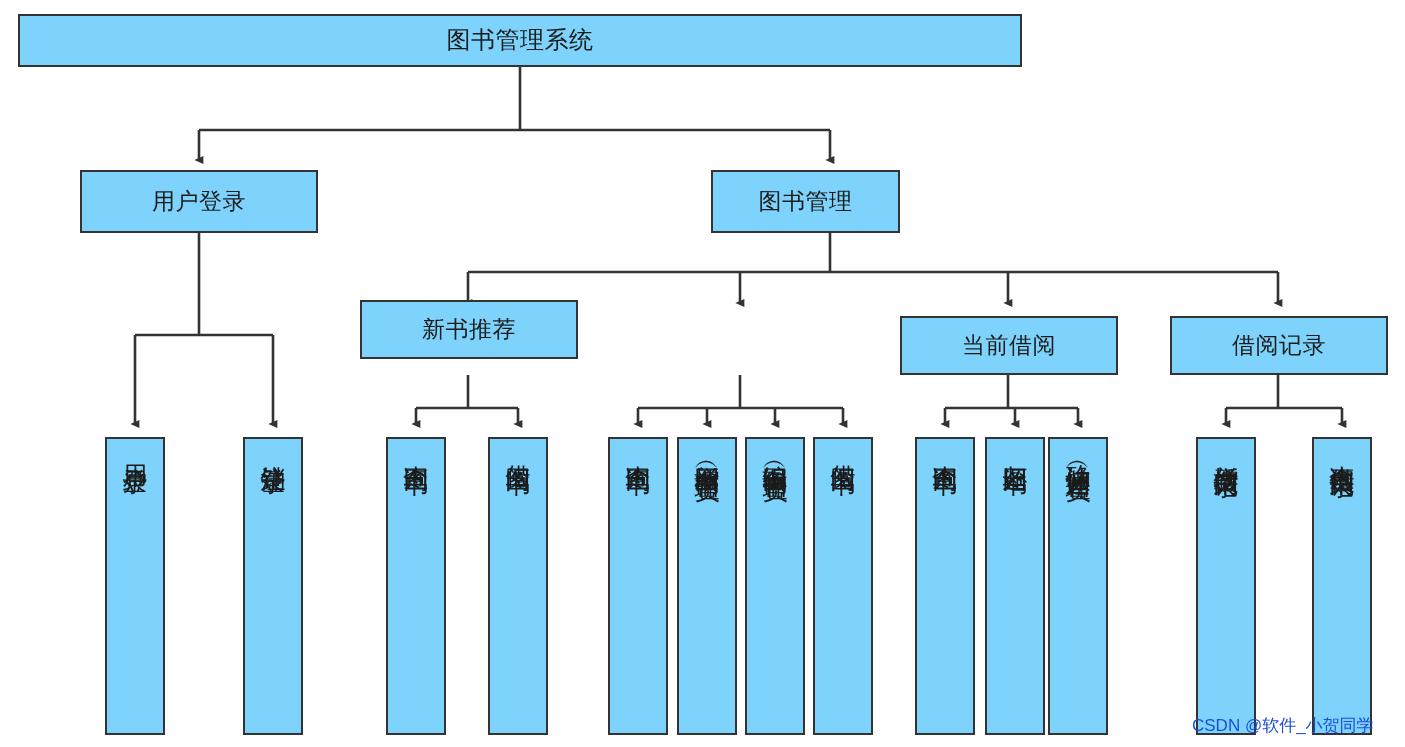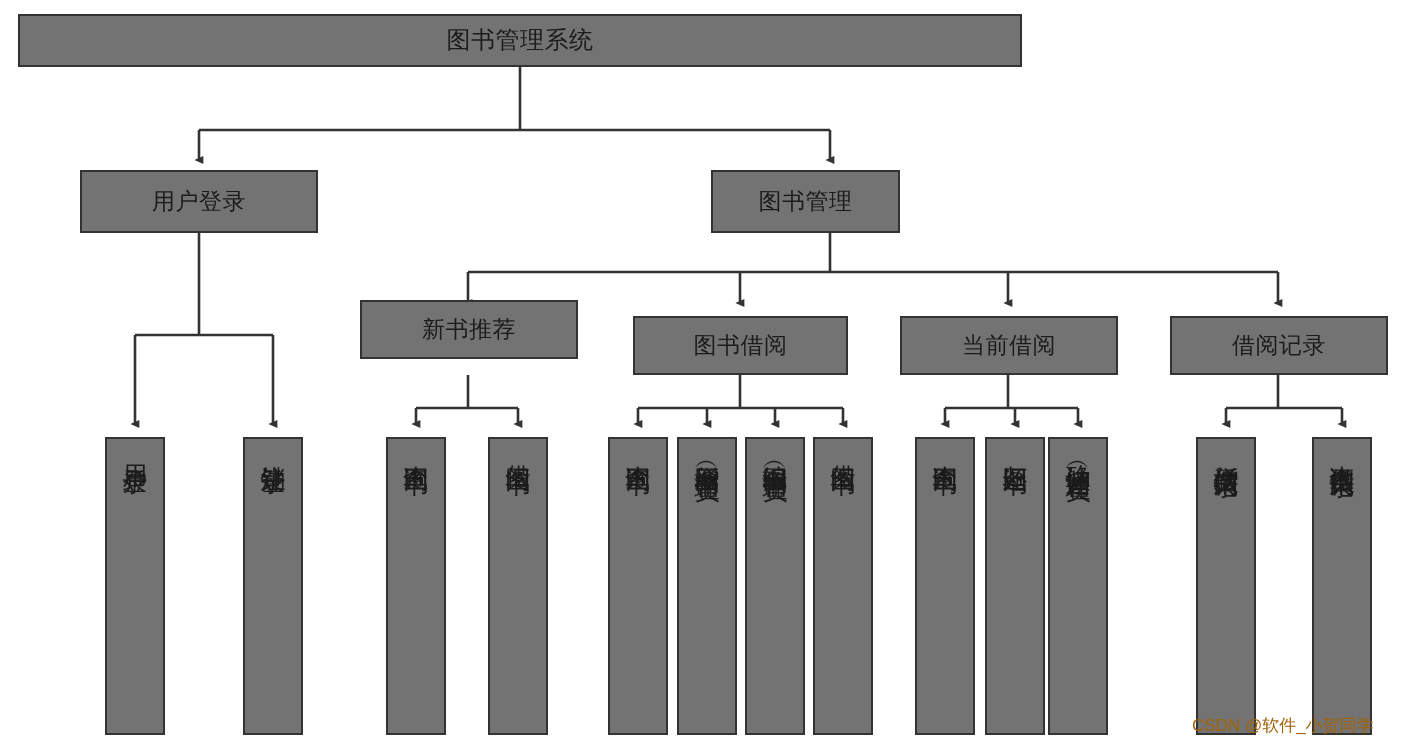--- a/index.html
+++ b/index.html
@@ -22,21 +22,21 @@
     position: absolute;
     left: 0;
     top: 0;
     width: 1405px;
     height: 747px;
   }
   .node {
     position: absolute;
     box-sizing: border-box;
     border: 2px solid #333333;
-    background: #737373;
+    background: #7dd3fc;
     display: flex;
     align-items: center;
     justify-content: center;
     color: #1b1b1b;
   }
   .node-label {
     display: block;
     text-align: center;
     line-height: 1.18;
     letter-spacing: 0.5px;
@@ -55,21 +55,21 @@
     font-size: 25px;
     letter-spacing: 2px;
     line-height: 1;
   }
   .node.root .node-label { font-size: 24px; }
   .watermark {
     position: absolute;
     left: 1192px;
     top: 714px;
     font-size: 17px;
-    color: #a16207;
+    color: #1d4ed8;
     white-space: nowrap;
     font-family: "Liberation Sans", "DejaVu Sans", sans-serif;
     pointer-events: none;
   }
 </style>
 </head>
 <body>
 
 <div id="diagram-root">
 
@@ -144,23 +144,20 @@
   </div>
 
   <div class="node horizontal" style="left:711px; top:170px; width:189px; height:63px;">
     <span class="node-label">图书管理</span>
   </div>
 
   <div class="node horizontal" style="left:360px; top:300px; width:218px; height:59px;">
     <span class="node-label">新书推荐</span>
   </div>
 
-  <div class="node horizontal" style="left:633px; top:316px; width:215px; height:59px;">
-    <span class="node-label">图书借阅</span>
-  </div>
 
   <div class="node horizontal" style="left:1170px; top:316px; width:218px; height:59px;">
     <span class="node-label">借阅记录</span>
   </div>
 
   <div class="node horizontal" style="left:900px; top:316px; width:218px; height:59px;">
     <span class="node-label">当前借阅</span>
   </div>
 
   <div class="node vertical" style="left:105px; top:437px; width:60px; height:298px;">

